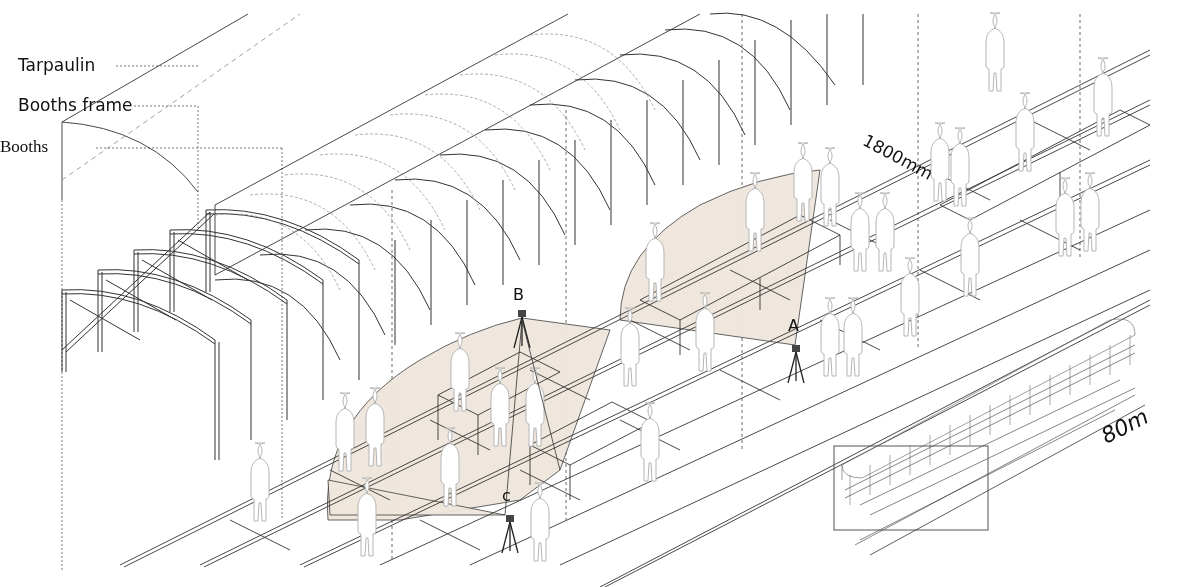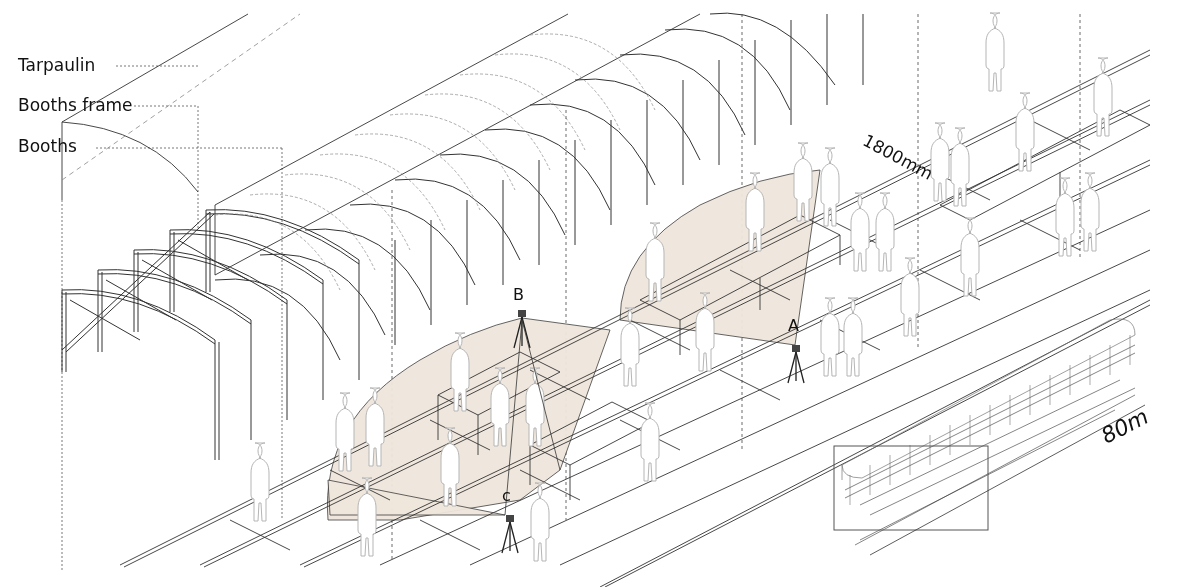--- a/index.html
+++ b/index.html
@@ -262,21 +262,21 @@
       <line x1="1130" y1="335" x2="1130" y2="365"></line>
     </g>
     <rect x="834" y="446" width="154" height="84" stroke="#555" stroke-width="1"></rect>
     <line x1="870" y1="555" x2="1145" y2="405" stroke="#333" stroke-width="0.8"></line>
   </g>
 </svg>
 
 
 <div class="label" style="left:18px;top:57px;">Tarpaulin</div>
 <div class="label" style="left:18px;top:97px;">Booths frame</div>
-<div class="label" style="left:18px;top:138px;">Booths</div>
+<div class="label" style="left:0;top:138px;font-family:Liberation Serif, serif;">Booths</div>
 
 
 <div class="cam-label" style="left:513px;top:287px;">B</div>
 <div class="cam-label" style="left:788px;top:318px;">A</div>
 <div class="cam-label" style="left:502px;top:488px;">c</div>
 
 
 <div class="dim" style="left:868px;top:132px;transform:rotate(28deg);">1800mm</div>
 <div class="inset-dim" style="left:1098px;top:428px;transform:rotate(-27deg);">80m</div>
 </div>

